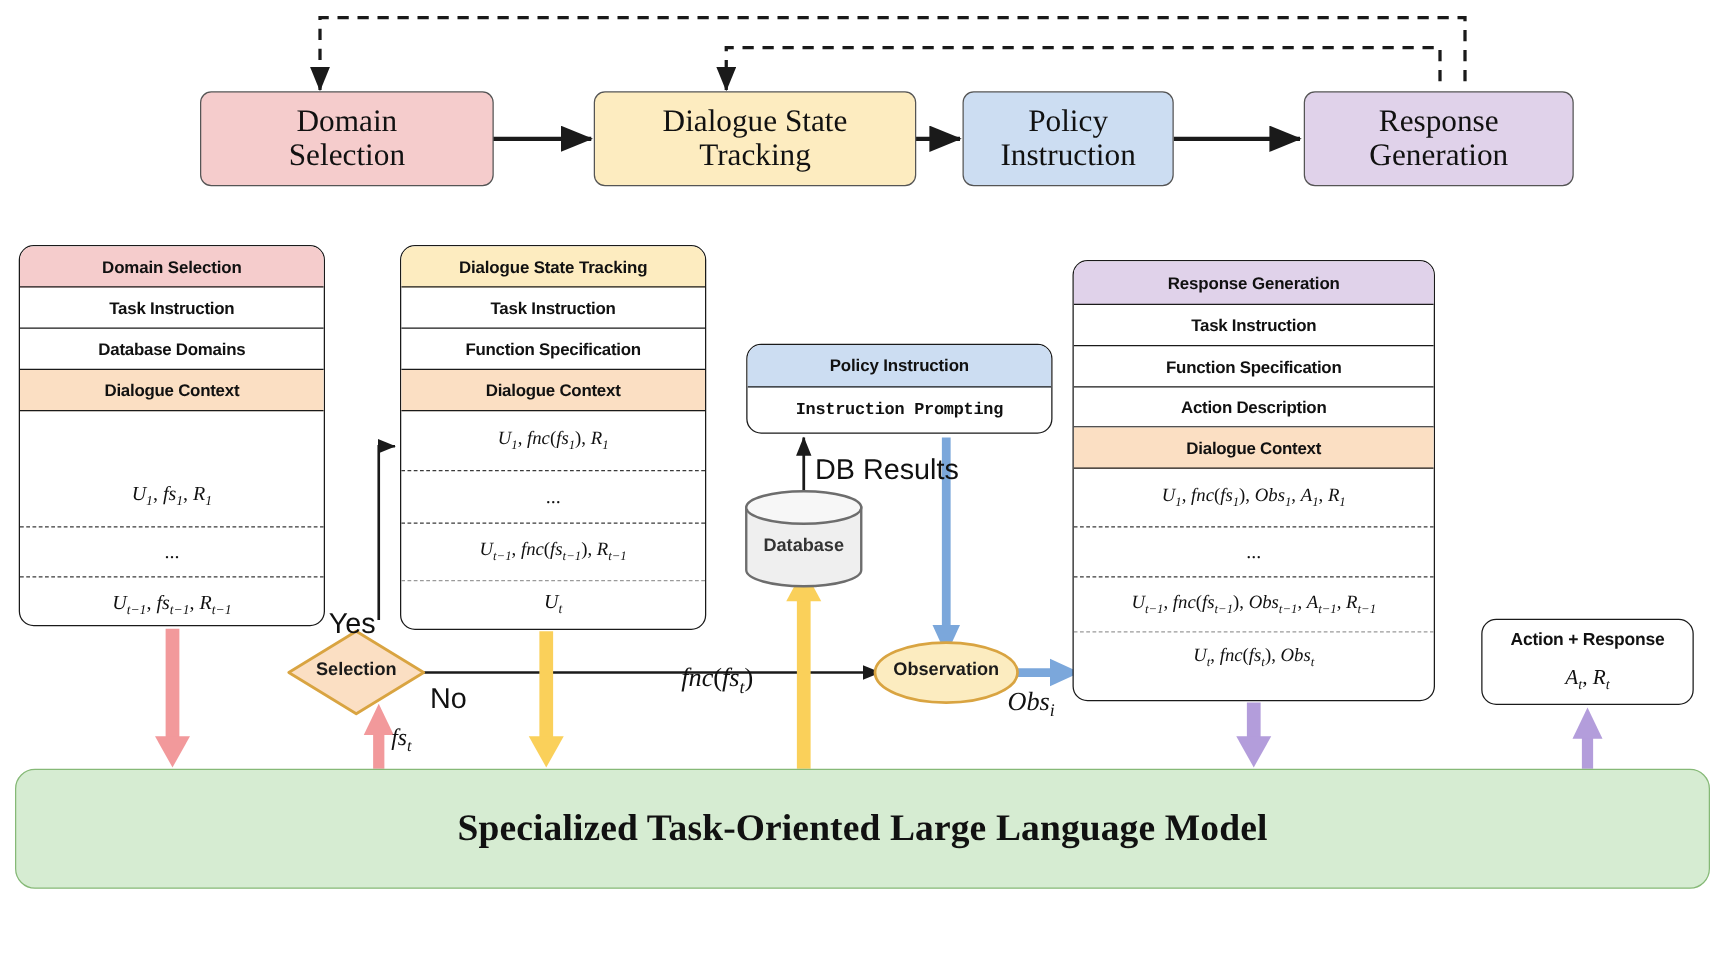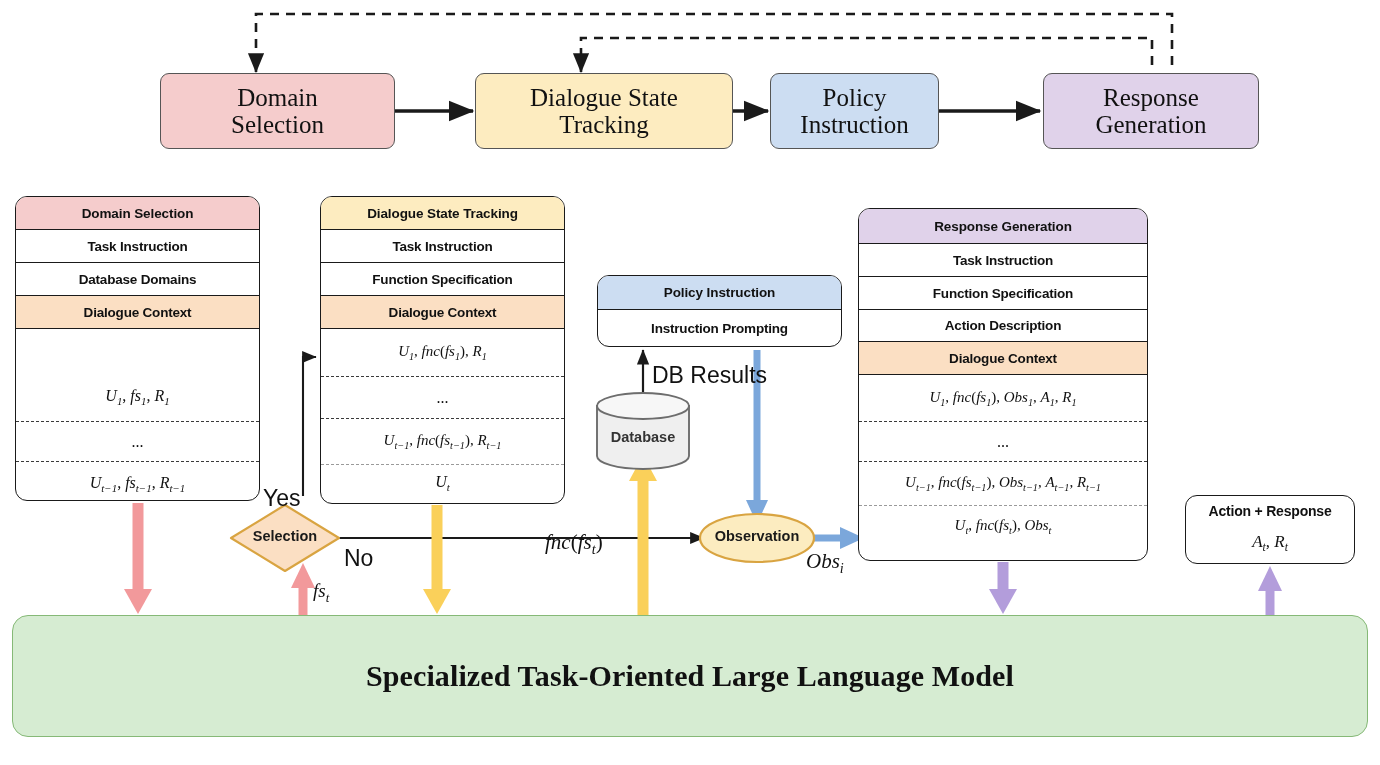--- a/index.html
+++ b/index.html
@@ -60,21 +60,21 @@
     white-space:nowrap;
   }
   .mlabel{
     position:absolute;font-family:"Liberation Serif",serif;font-style:italic;font-size:19px;
     color:#111;white-space:nowrap;
   }
   .mlabel sub{font-size:.68em;}
 
   
   #llmbar{
-    position:absolute;left:12px;top:615px;width:1356px;height:122px;
+    position:absolute;left:12px;top:615px;width:1356px;height:96px;
     background:#d6ecd2;border:1.8px solid #86b977;border-radius:16px;
     display:flex;align-items:center;justify-content:center;box-sizing:border-box;
   }
   #llmbar .txt{
     font-family:"Liberation Serif",serif;font-weight:bold;font-size:30px;color:#111;
     text-align:center;letter-spacing:.1px;
   }
 </style>
 </head>
 <body>
@@ -244,21 +244,21 @@
     </div>
     <div class="mrow nob" style="height:37px;">
       <span>U<sub>t</sub></span>
     </div>
   </div>
 
   <div class="panel" style="left:597px;top:275px;width:245px;height:72px;">
     <div class="prow hdr" style="height:34px;background:#ccddf2;">
       <span>Policy Instruction</span>
     </div>
-    <div class="prow last" style="height:36px;">
+    <div class="prow last" style="height:36px;font-family:Liberation Mono, monospace;">
       <span>Instruction Prompting</span>
     </div>
   </div>
 
   <div class="panel" style="left:858px;top:208px;width:290px;height:353px;">
     <div class="prow hdr" style="height:35px;background:#e0d2ea;">
       <span>Response Generation</span>
     </div>
     <div class="prow" style="height:33px;">
       <span>Task Instruction</span>

